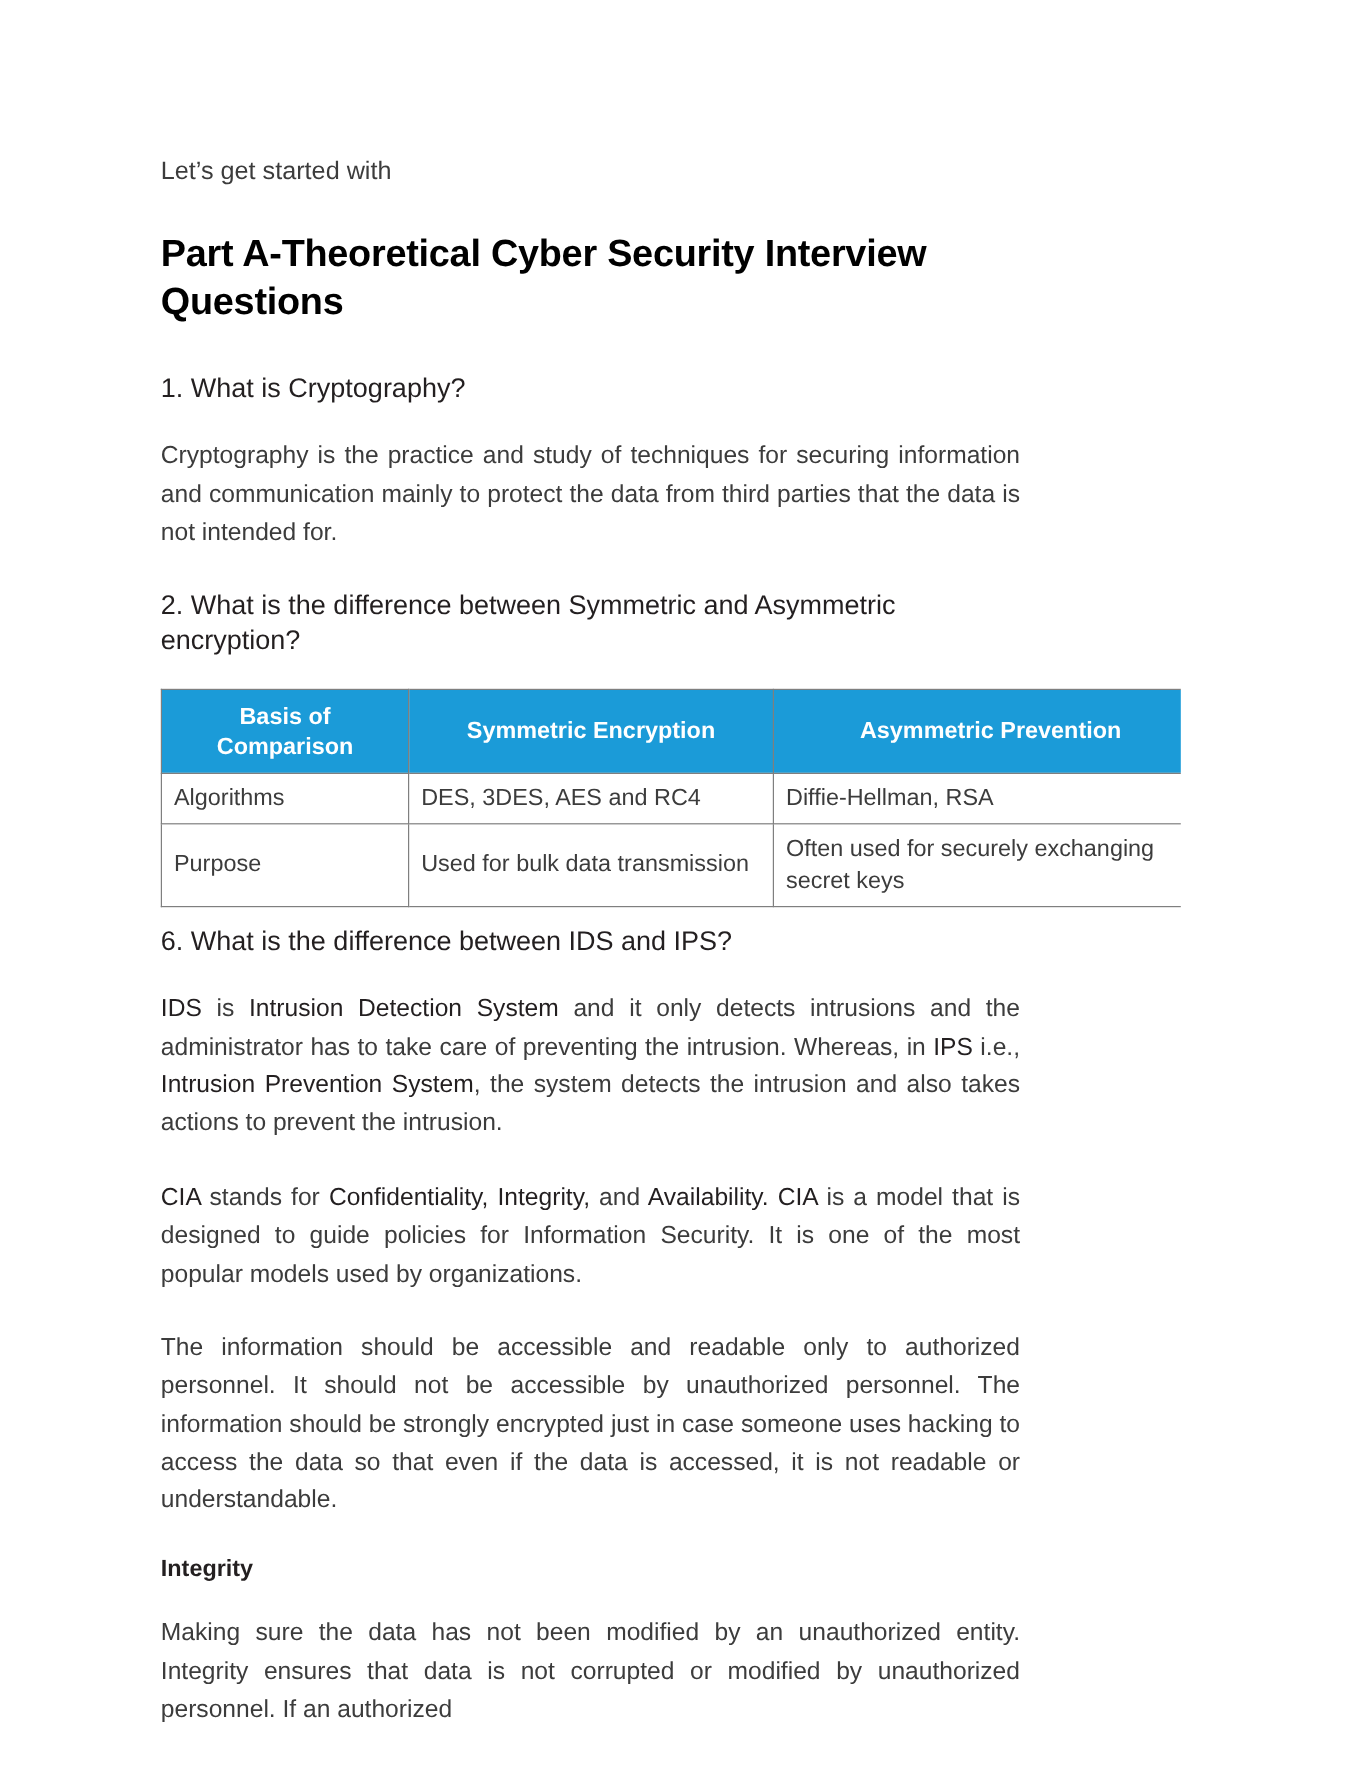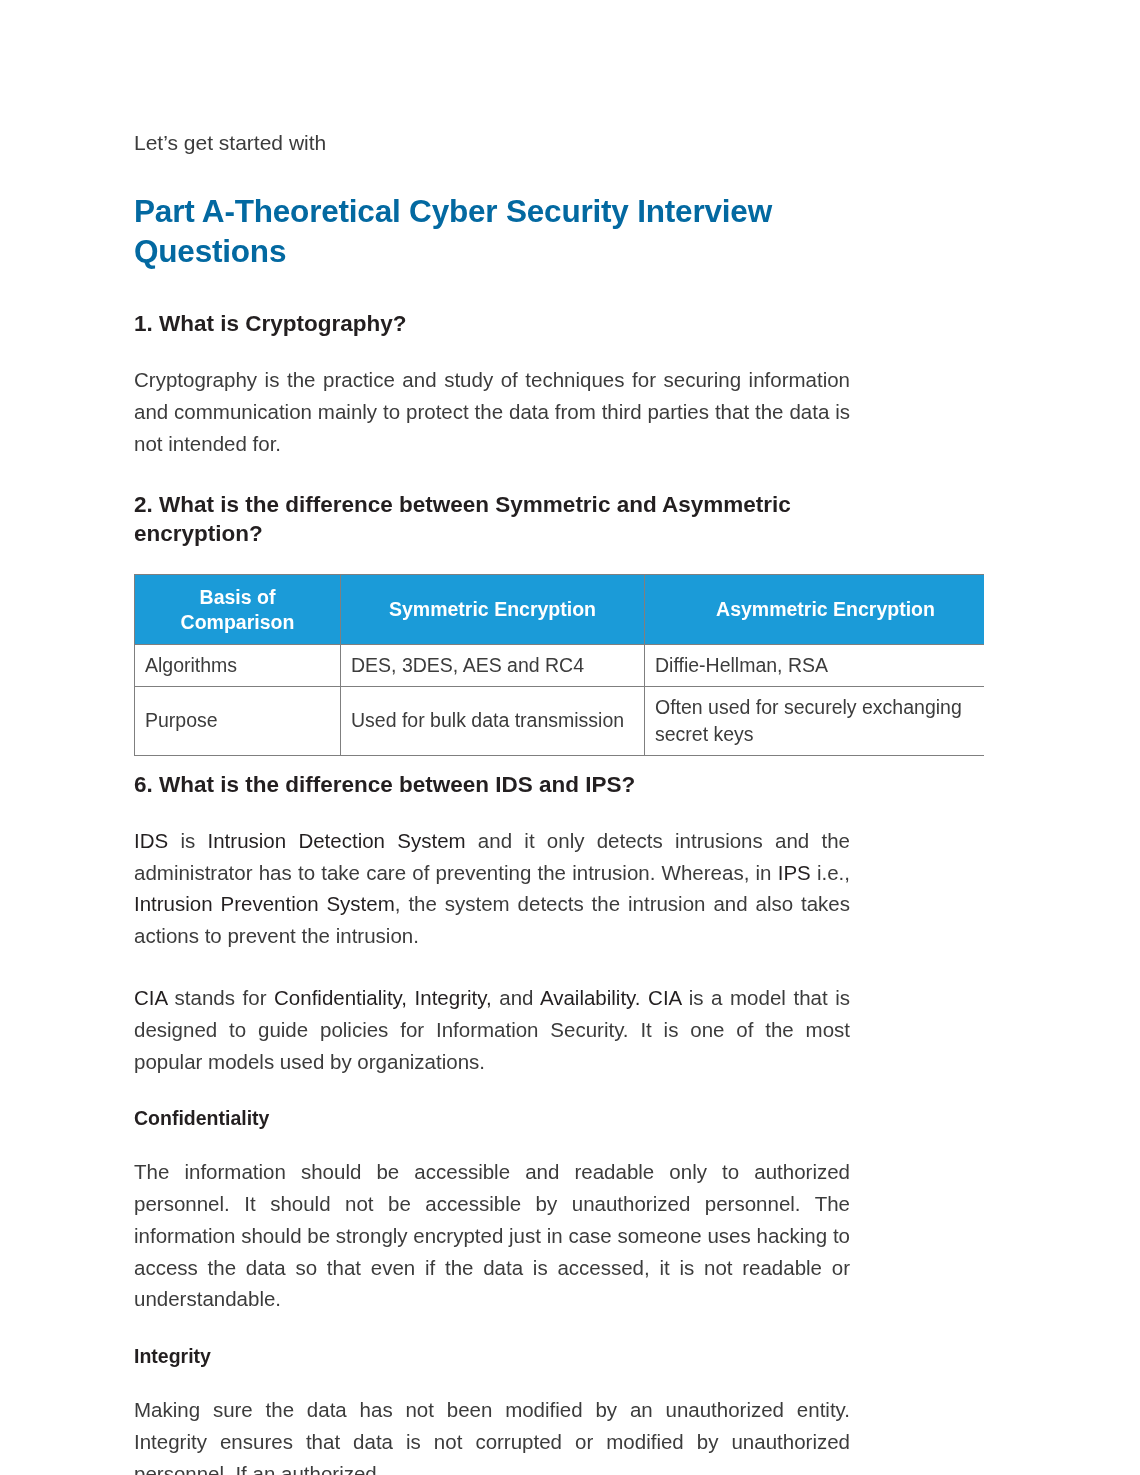--- a/index.html
+++ b/index.html
@@ -26,27 +26,27 @@
   .intro-line {
     font-size: 21px;
     line-height: 1.45;
     color: #3c3c3c;
     margin: 0 0 34px 0;
   }
   h1.doc-title {
     font-size: 31.5px;
     font-weight: bold;
     letter-spacing: -0.2px;
-    color: #0369a1;
+    color: #000000;
     margin: 0 0 38px 0;
     line-height: 1.25;
   }
   h2.q-heading {
     font-size: 22.5px;
-    font-weight: bold;
+    font-weight: normal;
     color: #231f20;
     margin: 0 0 26px 0;
     line-height: 1.3;
   }
   p.body-text {
     font-size: 20.5px;
     line-height: 1.55;
     color: #3c3c3c;
     margin: 0 0 30px 0;
     text-align: justify;
@@ -108,21 +108,21 @@
     <table class="cmp-table">
       <colgroup>
           <col class="c1">
           <col class="c2">
           <col class="c3">
         </colgroup>
       <thead>
         <tr>
           <th>Basis of Comparison</th>
           <th>Symmetric Encryption</th>
-          <th>Asymmetric Encryption</th>
+          <th>Asymmetric Prevention</th>
         </tr>
       </thead>
       <tbody>
         <tr>
           <td>Algorithms</td>
           <td>DES, 3DES, AES and RC4</td>
           <td>Diffie-Hellman, RSA</td>
         </tr>
         <tr>
           <td>Purpose</td>
@@ -131,19 +131,18 @@
         </tr>
       </tbody>
     </table>
   </div>
 
   <h2 class="q-heading">6. What is the difference between IDS and IPS?</h2>
   <p class="body-text"><b>IDS</b><span> is </span><b>Intrusion Detection System</b><span> and it only detects intrusions and the administrator has to take care of preventing the intrusion. Whereas, in </span><b>IPS</b><span> i.e., </span><b>Intrusion Prevention System</b><span>, the system detects the intrusion and also takes actions to prevent the intrusion.</span></p>
 
   <p class="body-text"><b>CIA</b><span> stands for </span><b>Confidentiality, Integrity,</b><span> and </span><b>Availability. </b><b>CIA</b><span> is a model that is designed to guide policies for Information Security. It is one of the most popular models used by organizations.</span></p>
 
-  <h3 class="sub-heading">Confidentiality</h3>
   <p class="body-text">The information should be accessible and readable only to authorized personnel. It should not be accessible by unauthorized personnel. The information should be strongly encrypted just in case someone uses hacking to access the data so that even if the data is accessed, it is not readable or understandable.</p>
 
   <h3 class="sub-heading">Integrity</h3>
   <p class="body-text">Making sure the data has not been modified by an unauthorized entity. Integrity ensures that data is not corrupted or modified by unauthorized personnel. If an authorized</p>
 
 </div>
 
 </body></html>

